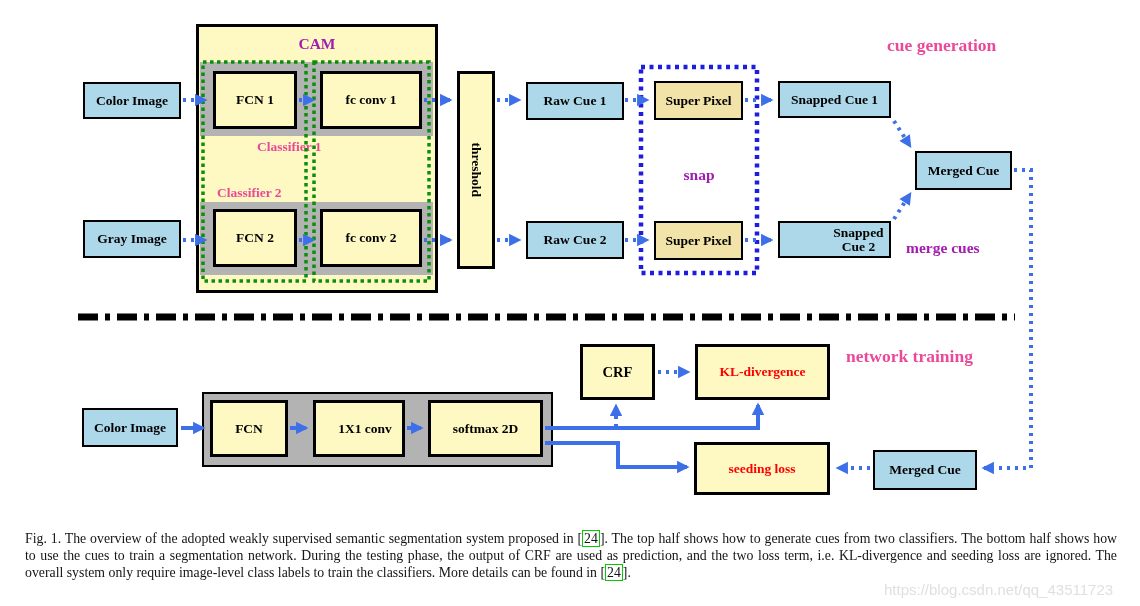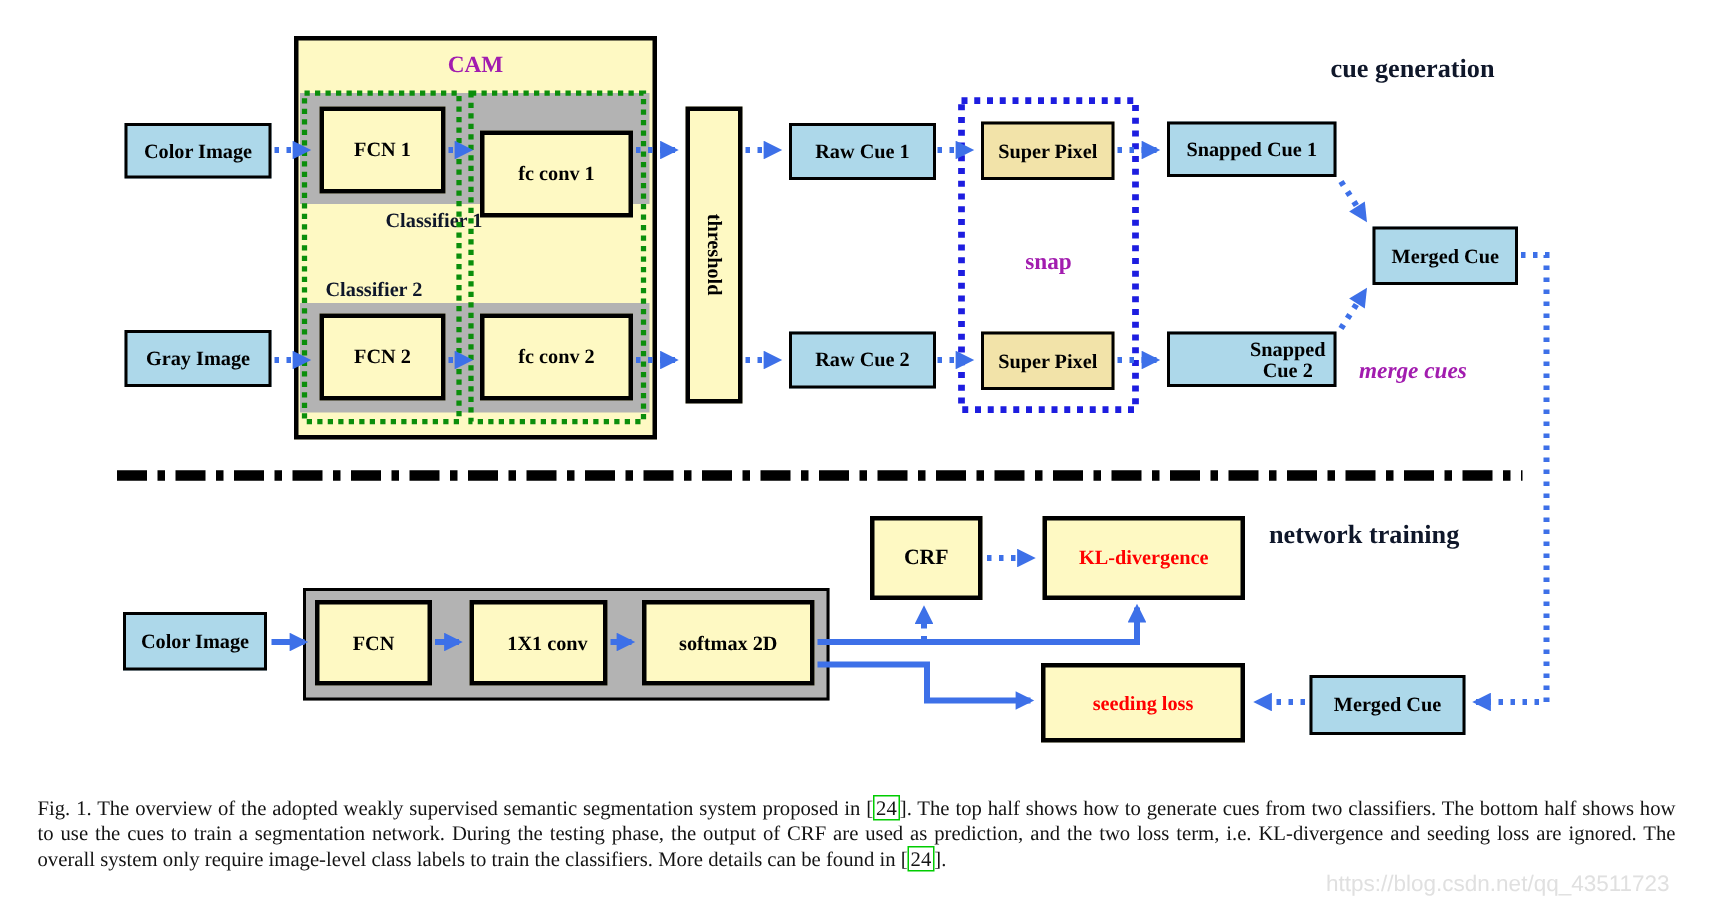--- a/index.html
+++ b/index.html
@@ -5,21 +5,21 @@
   html,body{margin:0;padding:0;background:#fff;}
   #page{position:relative;width:1140px;height:606px;background:#fff;overflow:hidden;
         font-family:"Liberation Serif",serif;}
   
   .b{position:absolute;box-sizing:border-box;display:flex;align-items:center;justify-content:center;
      text-align:center;font-weight:bold;font-size:13.5px;color:#000;background:#fef9c3;
      border:3px solid #000;line-height:1;}
   .blue{background:#ADD8EA;border-width:2.5px;}
   .tan{background:#F2E3A9;border-width:2.5px;}
   .band{position:absolute;background:#B3B3B3;}
-  .lbl{position:absolute;font-weight:bold;color:#0f172a;white-space:nowrap;line-height:1;}
+  .lbl{position:absolute;font-weight:bold;color:#ec4899;white-space:nowrap;line-height:1;}
   .green{color:#a21caf;}
   .red{color:#FF0000;}
   .section{font-size:17.5px;}
   .rot span{transform:rotate(90deg);white-space:nowrap;}
   #overlay{position:absolute;left:0;top:0;z-index:6;pointer-events:none;}
   .dot{stroke:#3D70E8;stroke-width:4;fill:none;stroke-dasharray:3 5;}
   .sol{stroke:#3D70E8;stroke-width:4;fill:none;}
   .grect{stroke:#0B8E0B;stroke-width:3.5;fill:none;stroke-dasharray:3.5 3.5;}
   .snaprect{stroke:#1D1DE0;stroke-width:4.5;fill:none;stroke-dasharray:4 4.5;}
   #caption{position:absolute;left:25px;top:516px;width:1092px;font-size:13.8px;
@@ -40,21 +40,21 @@
 
   <div class="b blue" style="left:83px;top:82px;width:98px;height:37px;">
       <span>Color Image</span>
     </div>
   <div class="b blue" style="left:83px;top:220px;width:98px;height:38px;">
       <span>Gray Image</span>
     </div>
   <div class="b" style="left:213px;top:71px;width:84px;height:58px;">
       <span>FCN 1</span>
     </div>
-  <div class="b" style="left:320px;top:71px;width:102px;height:58px;margin-top:16px;">
+  <div class="b" style="left:320px;top:71px;width:102px;height:58px;">
       <span>fc conv 1</span>
     </div>
   <div class="b" style="left:213px;top:209px;width:84px;height:58px;">
       <span>FCN 2</span>
     </div>
   <div class="b" style="left:320px;top:209px;width:102px;height:58px;">
       <span>fc conv 2</span>
     </div>
   <div class="b rot" style="left:457px;top:71px;width:38px;height:198px;">
       <span>threshold</span>
@@ -78,21 +78,21 @@
       <span>Snapped Cue 2</span>
     </div>
   <div class="b blue" style="left:915px;top:151px;width:97px;height:39px;">
       <span>Merged Cue</span>
     </div>
 
   <div class="lbl green" style="left:196px;top:36px;width:242px;text-align:center;font-size:15.5px;">CAM</div>
   <div class="lbl" style="left:217px;top:140px;font-size:13.5px;margin-left:40px;">Classifier 1</div>
   <div class="lbl" style="left:217px;top:186px;font-size:13.5px;">Classifier 2</div>
   <div class="lbl green" style="left:641px;top:167px;width:116px;text-align:center;font-size:15.5px;">snap</div>
-  <div class="lbl green" style="left:906px;top:240px;font-size:15.5px;font-style:italic;">merge cues</div>
+  <div class="lbl green" style="left:906px;top:240px;font-size:15.5px;">merge cues</div>
   <div class="lbl section" style="left:887px;top:37px;">cue generation</div>
 
   <div class="b blue" style="left:82px;top:408px;width:96px;height:39px;">
       <span>Color Image</span>
     </div>
   <div class="b" style="left:210px;top:400px;width:78px;height:57px;">
       <span>FCN</span>
     </div>
   <div class="b" style="left:313px;top:400px;width:92px;height:57px;padding-left:12px;">
       <span>1X1 conv</span>

